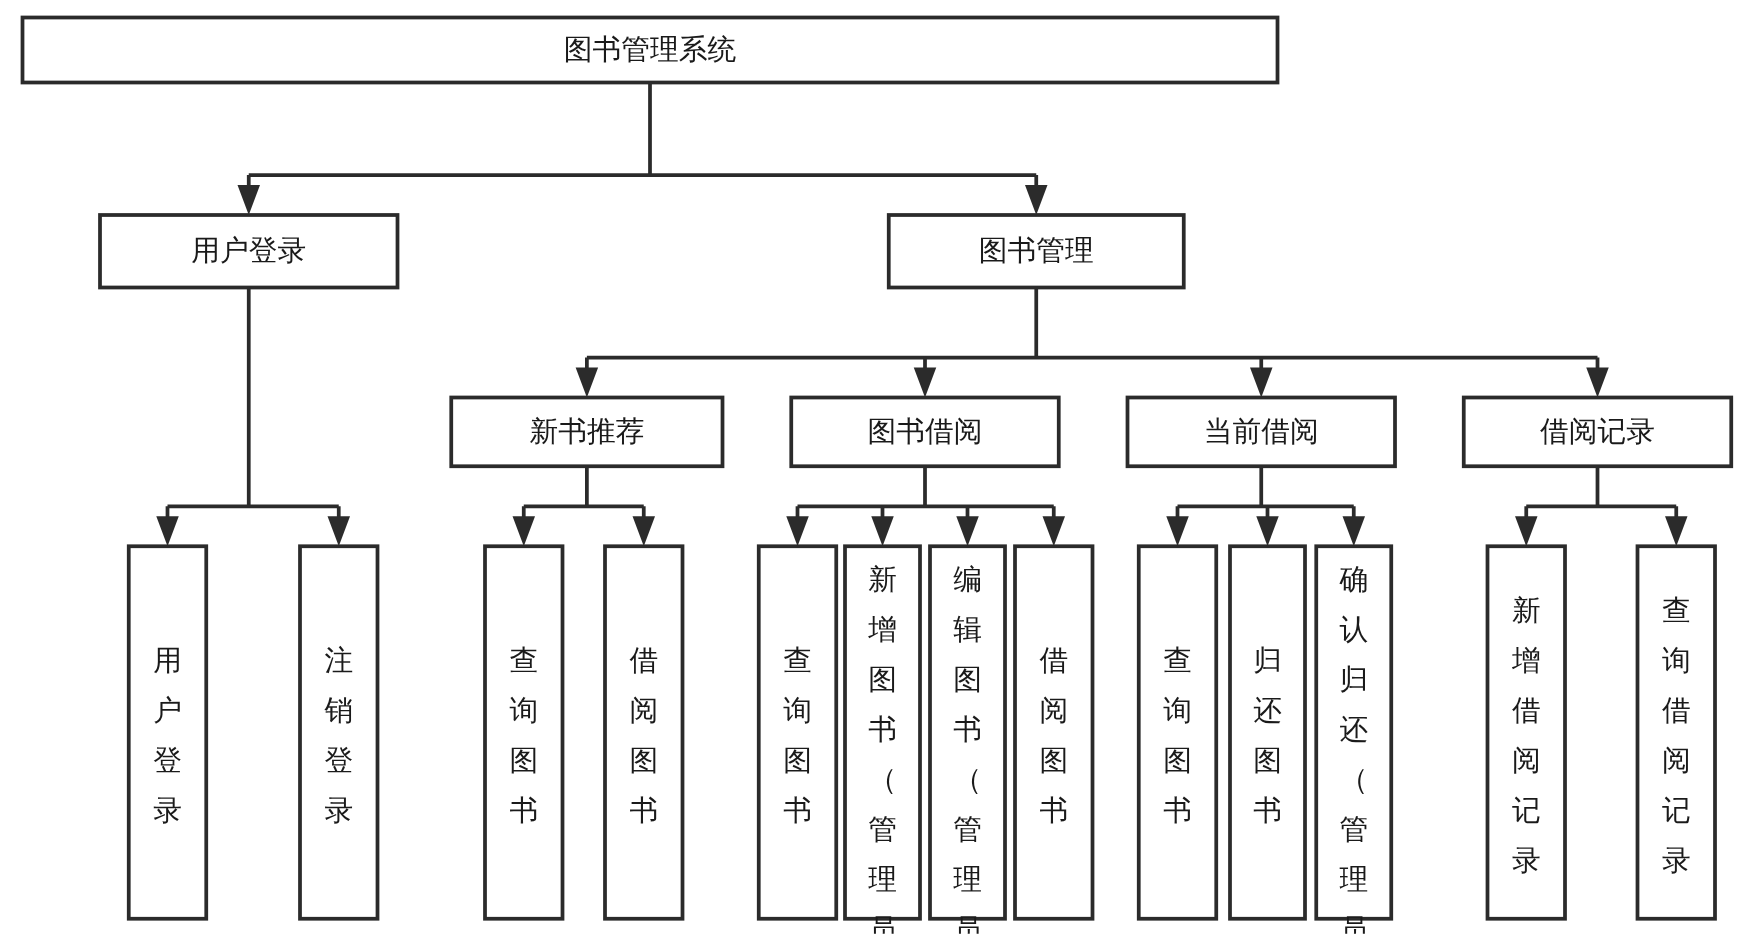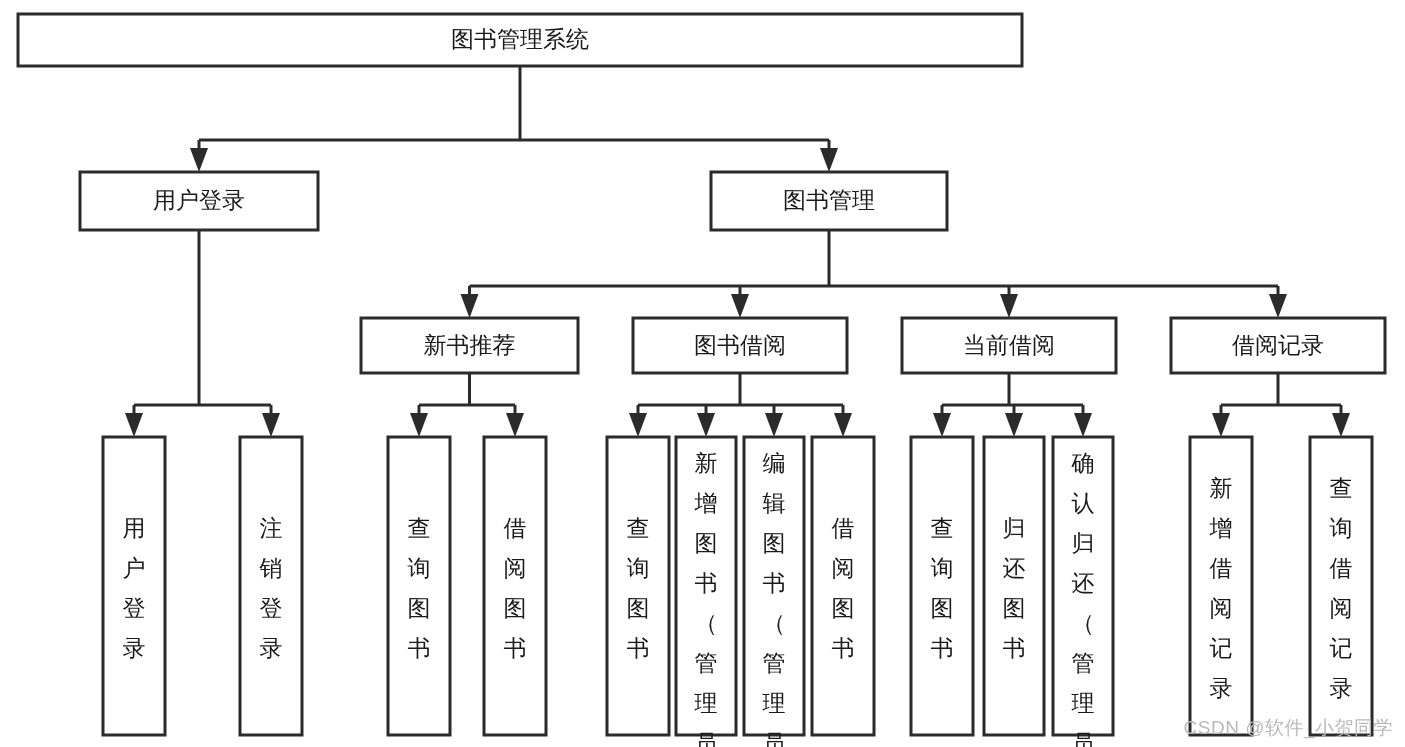--- a/index.html
+++ b/index.html
@@ -217,15 +217,14 @@
           <rect x="1190" y="437" width="62" height="298" class="node-box"></rect>
           <text x="1221" class="node-label-v"><tspan x="1221" y="496">新</tspan><tspan x="1221" y="536">增</tspan><tspan x="1221" y="576">借</tspan><tspan x="1221" y="616">阅</tspan><tspan x="1221" y="656">记</tspan><tspan x="1221" y="696">录</tspan></text>
         </g>
         <g>
           <rect x="1310" y="437" width="62" height="298" class="node-box"></rect>
           <text x="1341" class="node-label-v"><tspan x="1341" y="496">查</tspan><tspan x="1341" y="536">询</tspan><tspan x="1341" y="576">借</tspan><tspan x="1341" y="616">阅</tspan><tspan x="1341" y="656">记</tspan><tspan x="1341" y="696">录</tspan></text>
         </g>
       </g>
   </svg>
 
-  <div class="watermark">CSDN @软件_小贺同学</div>
 
 </div>
 
 </body></html>

